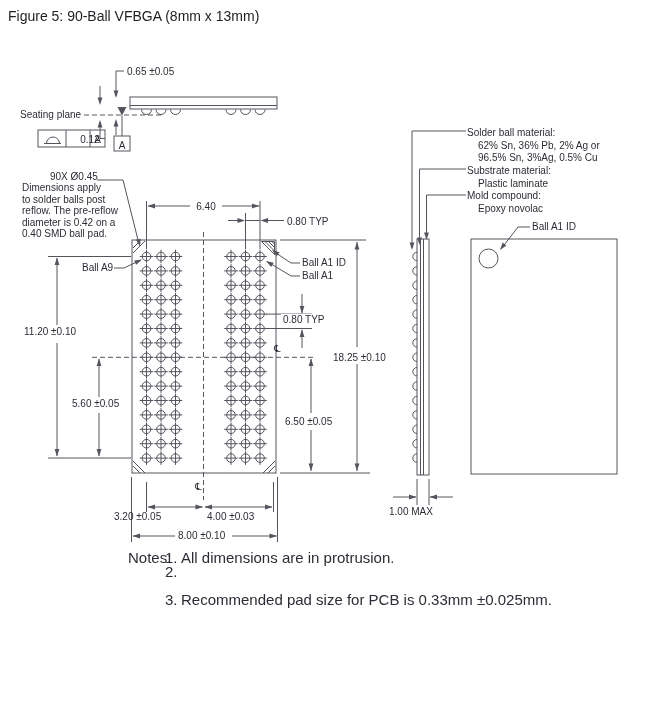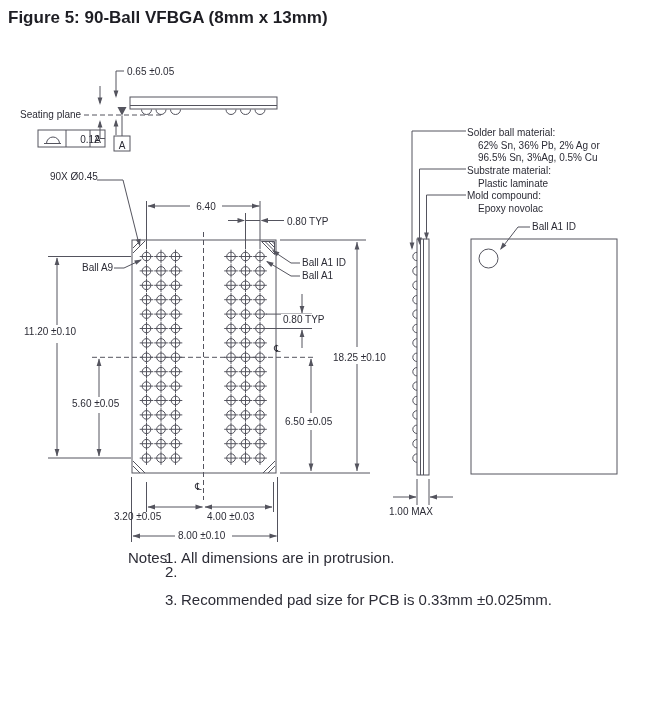--- a/index.html
+++ b/index.html
@@ -1,18 +1,18 @@
 <!DOCTYPE html>
 <html><head>
 <meta charset="utf-8">
 <style>
   html,body{margin:0;padding:0;background:#fff;}
   .canvas{position:relative;width:650px;height:701px;background:#fff;overflow:hidden;
           font-family:"Liberation Sans",sans-serif;color:#2c2c36;}
-  .title{position:absolute;left:8px;top:8px;font-size:17px;font-weight:bold;color:#1e1e24;}
+  .title{position:absolute;left:8px;top:8px;font-size:14px;font-weight:normal;color:#1e1e24;}
   svg{position:absolute;left:0;top:0;}
   .t{position:absolute;font-size:10px;line-height:1.15;white-space:pre;color:#2c2c36;z-index:2;}
   .bg{background:#fff;padding:0 2px;}
   .ctr{text-align:center;}
   .para{white-space:pre-line;width:118px;}
   .cl{font-family:"DejaVu Sans",sans-serif;font-size:10px;}
   .note{font-size:15px;}
   .wrap{white-space:normal;width:440px;}
 </style>
 </head>
@@ -432,20 +432,25 @@
       <polygon points="500,250 502.59688744952683,242.56587761908037 506.4303378977539,245.45458973021022" fill="#54545e"></polygon>
     </svg>
 
   <div class="t" style="left:20px;top:109px;">Seating plane</div>
   <div class="t" style="left:127px;top:66px;">0.65 ±0.05</div>
   <div class="t ctr" style="left:66px;top:134px;width:48px;">0.12</div>
   <div class="t ctr" style="left:90px;top:134px;width:15px;">A</div>
   <div class="t ctr" style="left:114px;top:140px;width:16px;">A</div>
 
   <div class="t" style="left:50px;top:171px;">90X Ø0.45</div>
+  <div class="t para" style="left:22px;top:182px;">Dimensions apply
+to solder balls post
+reflow. The pre-reflow
+diameter is 0.42 on a
+0.40 SMD ball pad.</div>
   <div class="t" style="left:82px;top:262px;">Ball A9</div>
   <div class="t ctr bg" style="left:190px;top:201px;width:28px;">6.40</div>
   <div class="t" style="left:287px;top:216px;">0.80 TYP</div>
   <div class="t" style="left:302px;top:257px;">Ball A1 ID</div>
   <div class="t" style="left:302px;top:270px;">Ball A1</div>
   <div class="t bg" style="left:281px;top:314px;">0.80 TYP</div>
   <div class="t bg" style="left:22px;top:326px;">11.20 ±0.10</div>
   <div class="t bg" style="left:70px;top:398px;">5.60 ±0.05</div>
   <div class="t bg" style="left:331px;top:352px;">18.25 ±0.10</div>
   <div class="t bg" style="left:283px;top:416px;">6.50 ±0.05</div>

